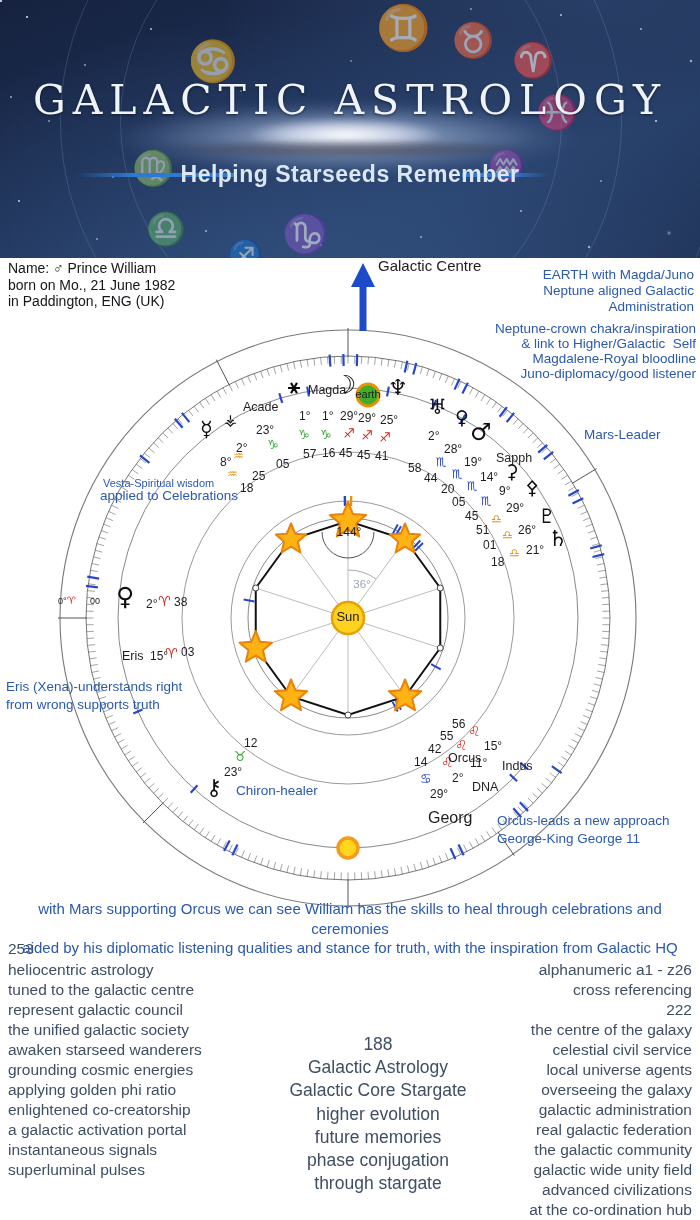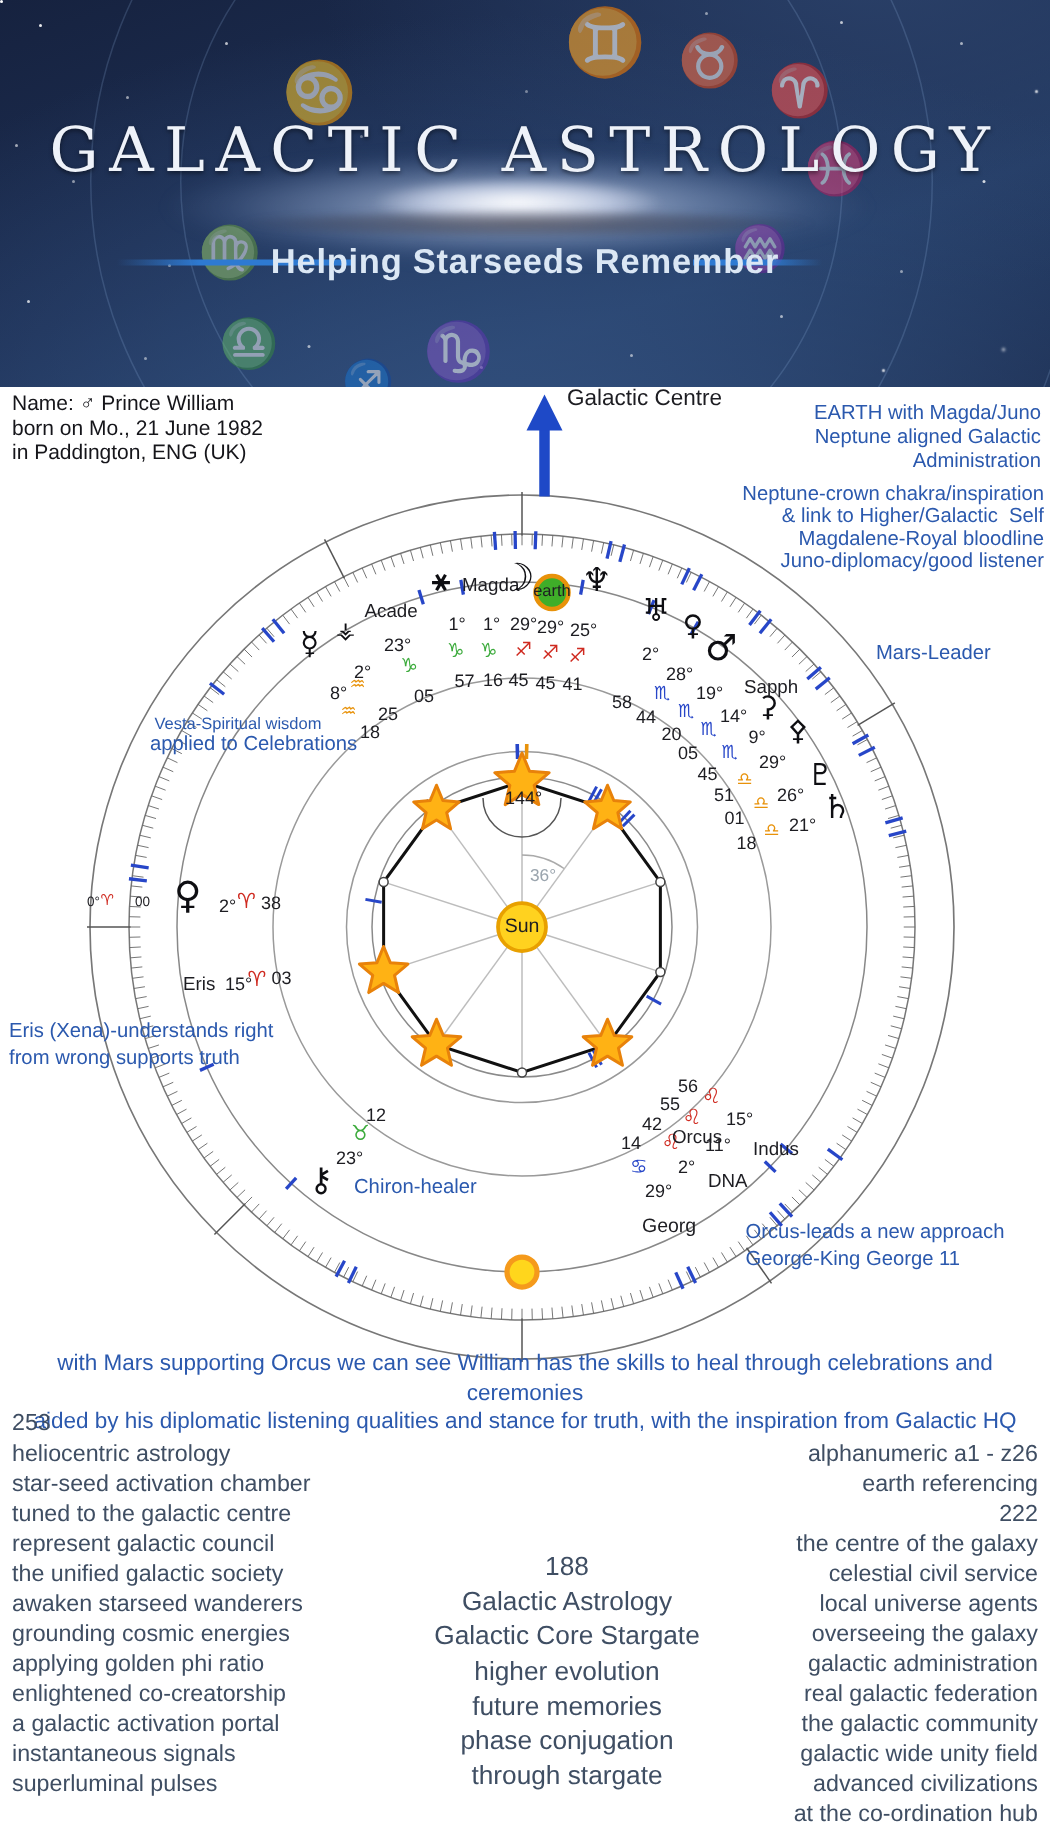--- a/index.html
+++ b/index.html
@@ -539,41 +539,40 @@
       <span class="lbl" style="left: 484px; top: 740px; font-size: 12px; color: rgb(29, 29, 34);">15°</span>
       <span class="lbl" style="left: 414px; top: 756px; font-size: 12px; color: rgb(29, 29, 34);">14</span>
       <span class="lbl" style="left: 441px; top: 755px; font-size: 14px; color: rgb(207, 42, 32); font-family: &quot;DejaVu Sans&quot;, sans-serif;">♌</span>
       <span class="lbl" style="left: 470px; top: 757px; font-size: 12px; color: rgb(29, 29, 34);">11°</span>
       <span class="lbl" style="left: 502px; top: 760px; font-size: 12.5px; color: rgb(29, 29, 34);">Indus</span>
       <span class="lbl" style="left: 420px; top: 772px; font-size: 13px; color: rgb(39, 70, 200); font-weight: 700; font-family: &quot;DejaVu Sans&quot;, sans-serif;">♋</span>
       <span class="lbl" style="left: 452px; top: 772px; font-size: 12px; color: rgb(29, 29, 34);">2°</span>
       <span class="lbl" style="left: 430px; top: 788px; font-size: 12px; color: rgb(29, 29, 34);">29°</span>
       <span class="lbl" style="left: 472px; top: 781px; font-size: 12.5px; color: rgb(29, 29, 34);">DNA</span>
       <span class="lbl" style="left: 448px; top: 752px; font-size: 12.5px; color: rgb(29, 29, 34);">Orcus</span>
-      <span class="lbl" style="left: 428px; top: 810px; font-size: 13px; color: rgb(29, 29, 34);">Georg</span>
+      <span class="lbl" style="left: 428px; top: 810px; font-size: 16px; color: rgb(29, 29, 34);">Georg</span>
       <span class="lbl" style="left: 349px; top: 526px; font-size: 12px; color: rgb(29, 29, 34); transform: translateX(-50%);">144°</span>
       <span class="lbl" style="left: 362px; top: 578px; font-size: 11.5px; color: rgb(154, 164, 173); transform: translateX(-50%);">36°</span>
       <span class="lbl" style="left: 348px; top: 610px; font-size: 13px; color: rgb(29, 29, 34); transform: translateX(-50%);">Sun</span>
     </div>
 
   <div class="birth">
     <div>Name:  ♂  Prince William</div>
     <div>born on Mo., 21 June 1982</div>
     <div>in Paddington, ENG (UK)</div>
   </div>
 
   <div class="para" style="color: rgb(43, 89, 174);">
     <div>with Mars supporting Orcus we can see William has the skills to heal through celebrations and ceremonies</div>
     <div>aided by his diplomatic listening qualities and stance for truth, with the inspiration from Galactic HQ</div>
   </div>
 
   <div class="num-left" style="color: rgb(63, 78, 99);">253</div>
   <div class="col-left" style="color: rgb(63, 78, 99);">
       <div>heliocentric astrology</div>
-      <div>star-seed activation chamber</div>
       <div>tuned to the galactic centre</div>
       <div>represent galactic council</div>
       <div>the unified galactic society</div>
       <div>awaken starseed wanderers</div>
       <div>grounding cosmic energies</div>
       <div>applying golden phi ratio</div>
       <div>enlightened co-creatorship</div>
       <div>a galactic activation portal</div>
       <div>instantaneous signals</div>
       <div>superluminal pulses</div>
@@ -582,21 +581,21 @@
       <div>188</div>
       <div>Galactic Astrology</div>
       <div>Galactic Core Stargate</div>
       <div>higher  evolution</div>
       <div>future memories</div>
       <div>phase conjugation</div>
       <div>through stargate</div>
     </div>
   <div class="col-right" style="color: rgb(63, 78, 99);">
       <div>alphanumeric  a1 - z26</div>
-      <div>earth referencing</div>
+      <div>cross referencing</div>
       <div>222</div>
       <div>the centre of the galaxy</div>
       <div>celestial civil service</div>
       <div>local universe agents</div>
       <div>overseeing the galaxy</div>
       <div>galactic administration</div>
       <div>real galactic federation</div>
       <div>the galactic community</div>
       <div>galactic wide unity field</div>
       <div>advanced civilizations</div>

